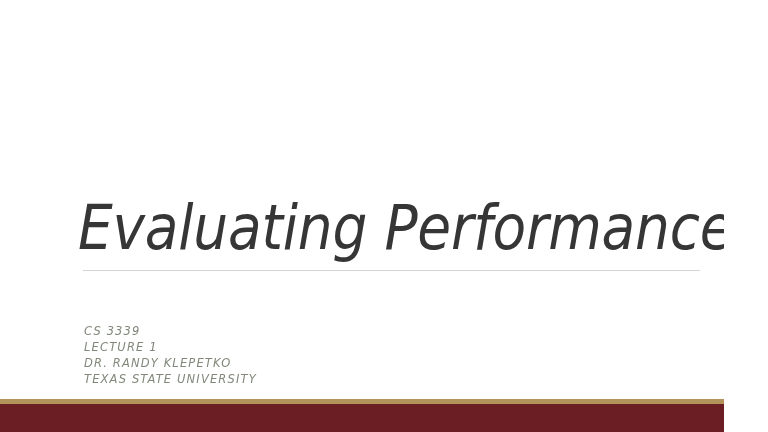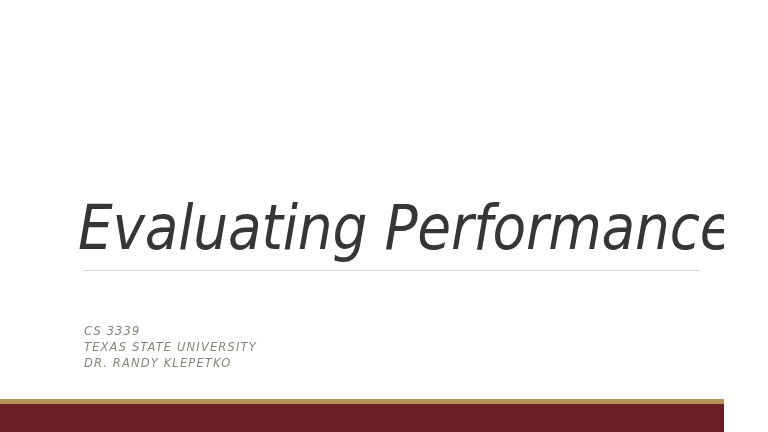--- a/index.html
+++ b/index.html
@@ -106,21 +106,22 @@
 <div id="slide">
 
   <div id="title-block">
     <h1 id="slide-title">Evaluating Performance</h1>
   </div>
 
   <div id="title-divider"></div>
 
   <div id="subtitle-block">
     <p class="subtitle-line">CS 3339</p>
+    <p class="subtitle-line">LECTURE 1</p>
+    <p class="subtitle-line">DR. RANDY KLEPETKO</p>
     <p class="subtitle-line">TEXAS STATE UNIVERSITY</p>
-    <p class="subtitle-line">DR. RANDY KLEPETKO</p>
     <p class="subtitle-line spacer"></p>
   </div>
 
   <div id="accent-bar-gold"></div>
   <div id="accent-bar-maroon"></div>
 
 </div>
 
 </body></html>

